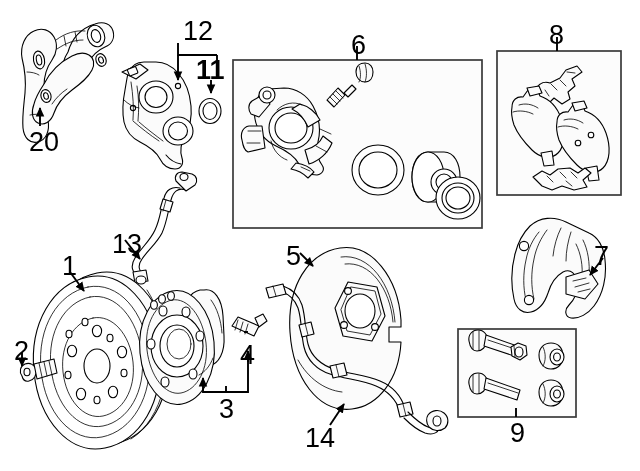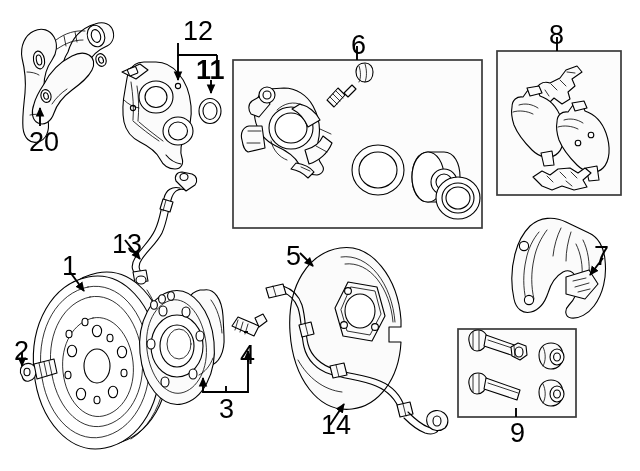--- a/index.html
+++ b/index.html
@@ -459,15 +459,15 @@
   <div class="callout" style="left:240px;top:342px;">4</div>
   <div class="callout" style="left:286px;top:243px;">5</div>
   <div class="callout" style="left:351px;top:32px;">6</div>
   <div class="callout" style="left:594px;top:243px;">7</div>
   <div class="callout" style="left:549px;top:22px;">8</div>
   <div class="callout" style="left:510px;top:420px;">9</div>
   <div class="callout" style="left:183px;top:18px;">12</div>
   <div class="callout" style="left:196px;top:57px;font-weight:bold;">11</div>
   <div class="callout" style="left:29px;top:129px;">20</div>
   <div class="callout" style="left:112px;top:231px;">13</div>
-  <div class="callout" style="left:305px;top:412px;margin-left:16px;">14</div>
+  <div class="callout" style="left:305px;top:425px;">14</div>
 
 </div>
 
 </body></html>

